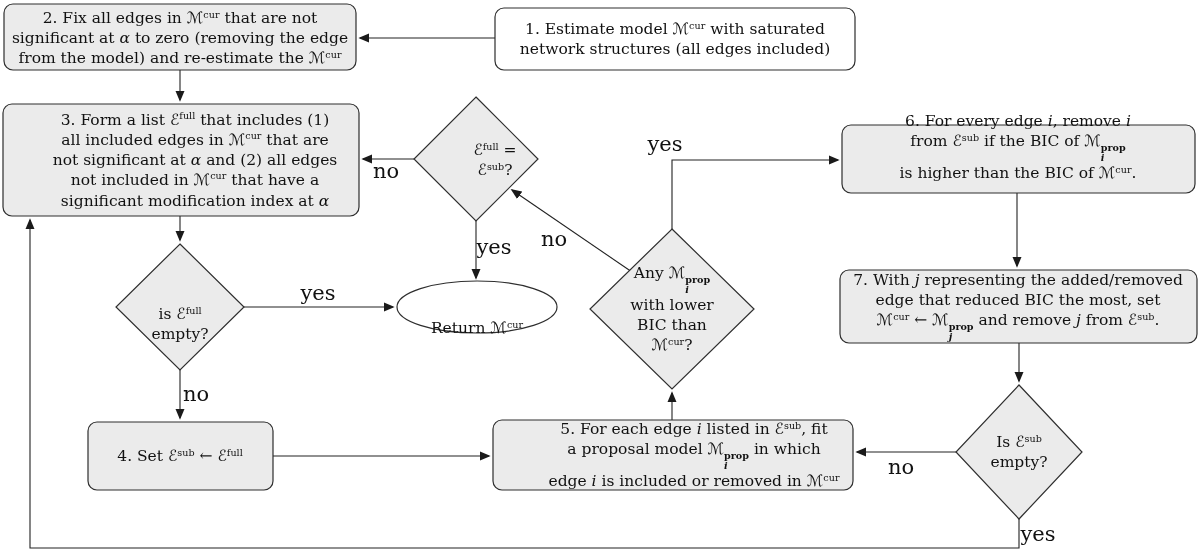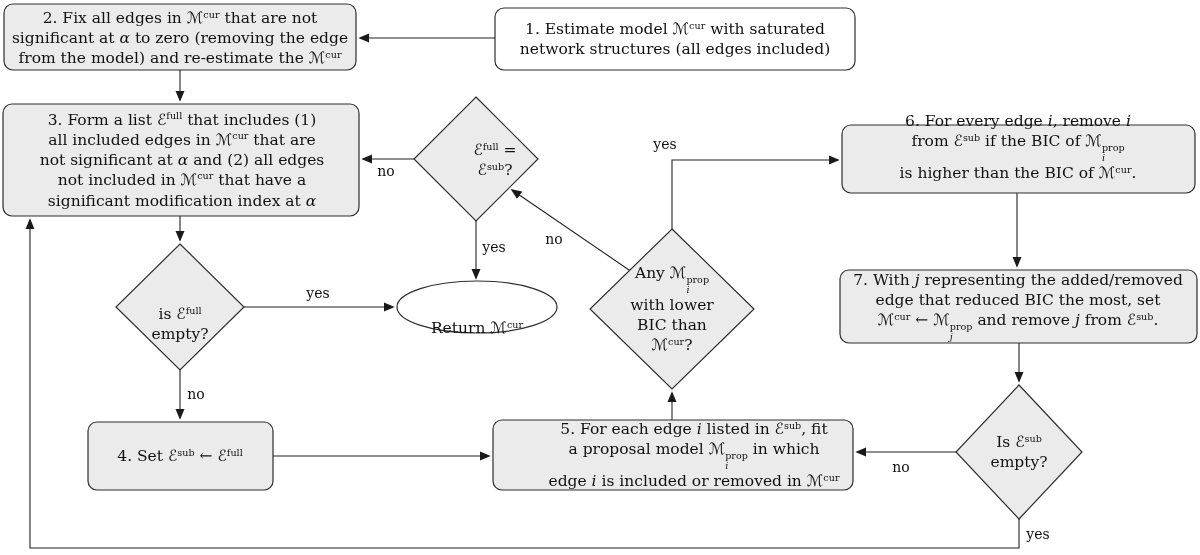--- a/index.html
+++ b/index.html
@@ -4,24 +4,24 @@
 <style>
   html,body{margin:0;padding:0;background:#fff;}
   body{font-family:"DejaVu Serif","DejaVu Sans","Liberation Serif",serif;color:#111;}
   .canvas{position:relative;width:1200px;height:555px;background:#fff;overflow:hidden;}
   .canvas svg{position:absolute;left:0;top:0;}
   .shape-node{fill:var(--node-fill,#ebebeb);stroke:var(--border,#2e2e2e);stroke-width:1.2;}
   .shape-terminal{fill:var(--terminal-fill,#ffffff);stroke:var(--border,#2e2e2e);stroke-width:1.2;}
   .edge{fill:none;stroke:var(--line,#222222);stroke-width:1.1;marker-end:url(#arr);}
   .node-text{position:absolute;transform:translate(-50%,-50%);text-align:center;
              white-space:nowrap;font-size:15.5px;line-height:1.3;}
-  .edge-label{position:absolute;transform:translate(-50%,-50%);font-size:14px;line-height:1;}
+  .edge-label{position:absolute;transform:translate(-50%,-50%);font-size:21px;line-height:1;}
   sup{font-size:0.62em;vertical-align:0.55em;line-height:0;}
   .ss{display:inline-flex;flex-direction:column;align-items:flex-start;
-      vertical-align:-0.5em;font-size:0.62em;line-height:1.05;}
+      vertical-align:-0.5em;font-size:0.62em;line-height:1.05;font-weight:bold;}
   i{font-style:italic;}
 </style>
 </head>
 <body>
 
 <div class="canvas">
 
   <svg width="1200" height="555" viewBox="0 0 1200 555">
     <defs>
       <marker id="arr" viewBox="0 0 10 10" refX="8.5" refY="5" markerWidth="10" markerHeight="10" orient="auto-start-reverse">
@@ -54,21 +54,21 @@
     <rect class="shape-node" x="493" y="420" width="360" height="70" rx="9"></rect>
     <polygon class="shape-node" points="476,97 538,159 476,221 414,159"></polygon>
     <polygon class="shape-node" points="180,244 244,307 180,370 116,307"></polygon>
     <polygon class="shape-node" points="672,229 754,309 672,389 590,309"></polygon>
     <polygon class="shape-node" points="1019,385 1082,452 1019,519 956,452"></polygon>
     <ellipse class="shape-terminal" cx="477" cy="307" rx="80" ry="26"></ellipse>
   </svg>
 
   <div class="node-text" style="left:675px;top:39px;">1. Estimate model ℳ<sup>cur</sup> with saturated<br>network structures (all edges included)</div>
   <div class="node-text" style="left:180px;top:38px;">2. Fix all edges in ℳ<sup>cur</sup> that are not<br>significant at <i>α</i> to zero (removing the edge<br>from the model) and re-estimate the ℳ<sup>cur</sup></div>
-  <div class="node-text" style="left:182px;top:160px;">3. Form a list ℰ<sup>full</sup> that includes (1)<br>all included edges in ℳ<sup>cur</sup> that are<br>not significant at <i>α</i> and (2) all edges<br>not included in ℳ<sup>cur</sup> that have a<br>significant modification index at <i>α</i></div>
+  <div class="node-text" style="left:195px;top:160px;">3. Form a list ℰ<sup>full</sup> that includes (1)<br>all included edges in ℳ<sup>cur</sup> that are<br>not significant at <i>α</i> and (2) all edges<br>not included in ℳ<sup>cur</sup> that have a<br>significant modification index at <i>α</i></div>
   <div class="node-text" style="left:180px;top:456px;">4. Set ℰ<sup>sub</sup> ← ℰ<sup>full</sup></div>
   <div class="node-text" style="left:694px;top:455px;text-align:center;">5. For each edge <i>i</i> listed in ℰ<sup>sub</sup>, fit<br>a proposal model ℳ<span class="ss">
         <span>prop</span>
         <span><i>i</i></span>
       </span> in which<br>edge <i>i</i> is included or removed in ℳ<sup>cur</sup></div>
   <div class="node-text" style="left:1018px;top:147px;">6. For every edge <i>i</i>, remove <i>i</i><br>from ℰ<sup>sub</sup> if the BIC of ℳ<span class="ss">
         <span>prop</span>
         <span><i>i</i></span>
       </span><br>is higher than the BIC of ℳ<sup>cur</sup>.</div>
   <div class="node-text" style="left:1018px;top:306px;">7. With <i>j</i> representing the added/removed<br>edge that reduced BIC the most, set<br>ℳ<sup>cur</sup> ← ℳ<span class="ss">

